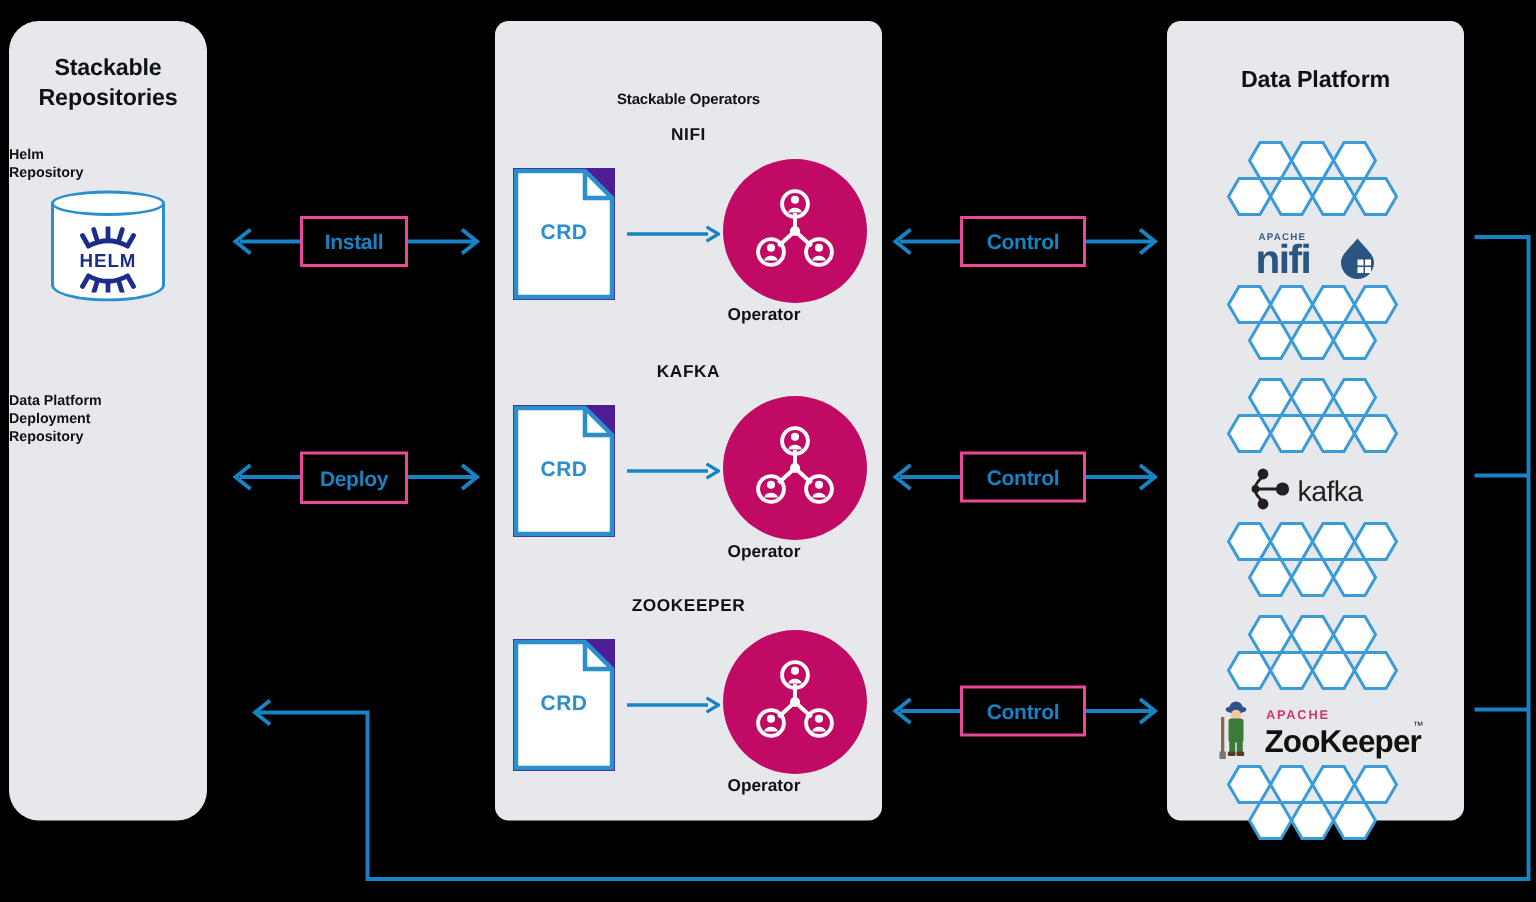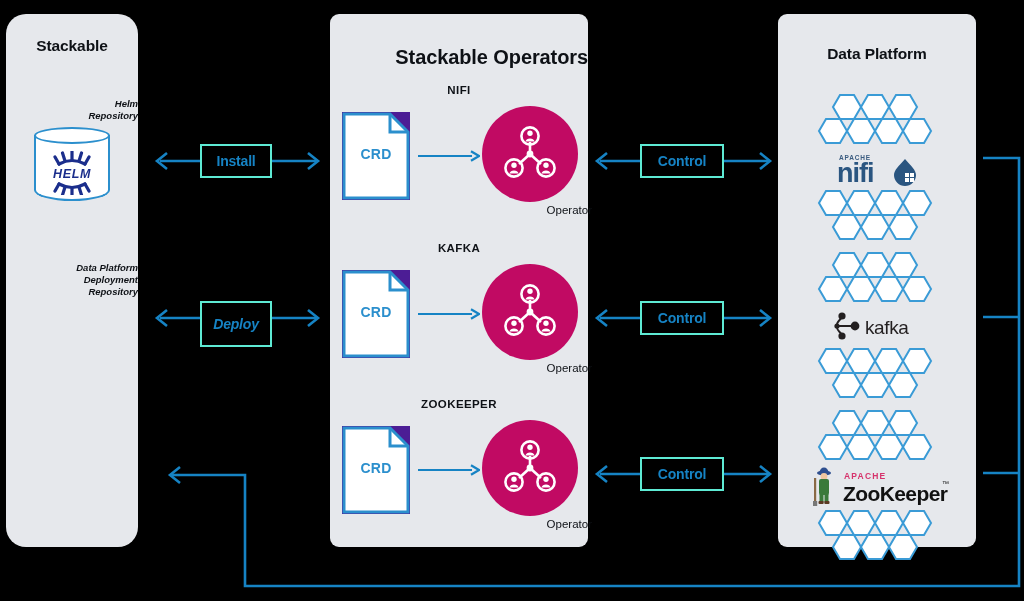--- a/index.html
+++ b/index.html
@@ -20,25 +20,25 @@
   #panel-repos     { left: 6px;  top: 14px; width: 132px; height: 533px; border-radius: 20px; }
   #panel-operators { left: 330px; top: 14px; width: 258px; height: 533px; }
   #panel-clusters  { left: 778px; top: 14px; width: 198px; height: 533px; }
 
   .panel-title {
     position: absolute; left: 0; right: 0; top: 22px;
     text-align: center;
     font-size: 15.5px; font-weight: bold; color: #0e1116;
     line-height: 1.32; letter-spacing: -0.1px;
   }
-  #panel-operators .panel-title { font-size: 20px; top: 30px; text-align: right; }
+  #panel-operators .panel-title { font-size: 10px; top: 46px; }
   #panel-clusters .panel-title  { font-size: 15.5px; top: 30px; }
 
   
-  .repo-item { position: absolute; left: 0; width: 132px; text-align: right; font-style: italic; }
+  .repo-item { position: absolute; left: 0; width: 132px; text-align: left; }
   .repo-label {
     font-size: 9.5px; font-weight: bold; color: #0e1116;
     line-height: 1.28; margin-bottom: 5px;
   }
   .cylinder { position: relative; width: 76px; height: 82px; margin: 0 auto; }
   .cyl-body {
     position: absolute; left: 0; top: 8px; width: 76px; height: 66px;
     background: #ffffff;
     border-left: 2px solid #2b8fcd; border-right: 2px solid #2b8fcd;
     border-bottom: 2px solid #2b8fcd;
@@ -73,51 +73,52 @@
     text-align: center; font-size: 14px; font-weight: bold; color: #2b8fcd;
     letter-spacing: 0.3px;
   }
   .op-arrow { position: absolute; left: 88px; top: 44px; width: 62px; height: 12px; }
   .op-circle {
     position: absolute; left: 152px; top: 0;
     width: 96px; height: 96px; border-radius: 50%;
     background: #c10a63;
   }
   .op-caption {
-    position: absolute; left: 166px; top: 98px; width: 96px;
-    text-align: right; font-size: 11.5px; font-weight: normal; color: #0e1116;
+    position: absolute; left: 155px; top: 98px; width: 96px;
+    text-align: left; font-size: 11.5px; font-weight: bold; color: #0e1116;
   }
 
   
   .cluster-group { position: absolute; left: 778px; width: 198px; text-align: center; }
   .honeycomb { display: block; margin: 0 auto; }
   .cluster-logo {
     height: 40px; display: flex; align-items: center; justify-content: center;
   }
 
   
   .conn-box {
     position: absolute;
-    border: 2px solid #5eead4;
+    border: 2px solid #ec4899;
     background: transparent;
     display: flex; align-items: center; justify-content: center;
     font-size: 14px; font-weight: bold; color: #1683c4;
     letter-spacing: -0.2px;
   }
 
   svg.wire { position: absolute; left: 0; top: 0; overflow: visible; }
 </style>
 </head>
 <body>
 
 <div id="stage">
 
   <div class="panel" id="panel-repos">
     <div class="panel-title">
       <div>Stackable</div>
+      <div>Repositories</div>
     </div>
 
     <div class="repo-item" style="top:84px;">
       <div class="repo-label">
         <div>Helm</div>
         <div>Repository</div>
       </div>
       <div class="cylinder">
         <div class="cyl-body"></div>
         <div class="cyl-top"></div>
@@ -424,19 +425,19 @@
 
       <path d="M983,158 H1019 V586 H245 V475 H180"></path>
       <line x1="983" y1="317" x2="1019" y2="317"></line>
       <line x1="983" y1="473" x2="1019" y2="473"></line>
       <path d="M180,475 L172,475"></path>
       <path d="M180,467 L170,475 L180,483" stroke-linejoin="miter"></path>
     </g>
   </svg>
 
   <div class="conn-box" style="left:200px; top:144px; width:72px; height:34px;">Install</div>
-  <div class="conn-box" style="left:200px; top:301px; width:72px; height:46px;font-style:italic;">Deploy</div>
+  <div class="conn-box" style="left:200px; top:301px; width:72px; height:35px;">Deploy</div>
 
   <div class="conn-box" style="left:640px; top:144px; width:84px; height:34px;">Control</div>
   <div class="conn-box" style="left:640px; top:301px; width:84px; height:34px;">Control</div>
   <div class="conn-box" style="left:640px; top:457px; width:84px; height:34px;">Control</div>
 
 </div>
 
 </body></html>

